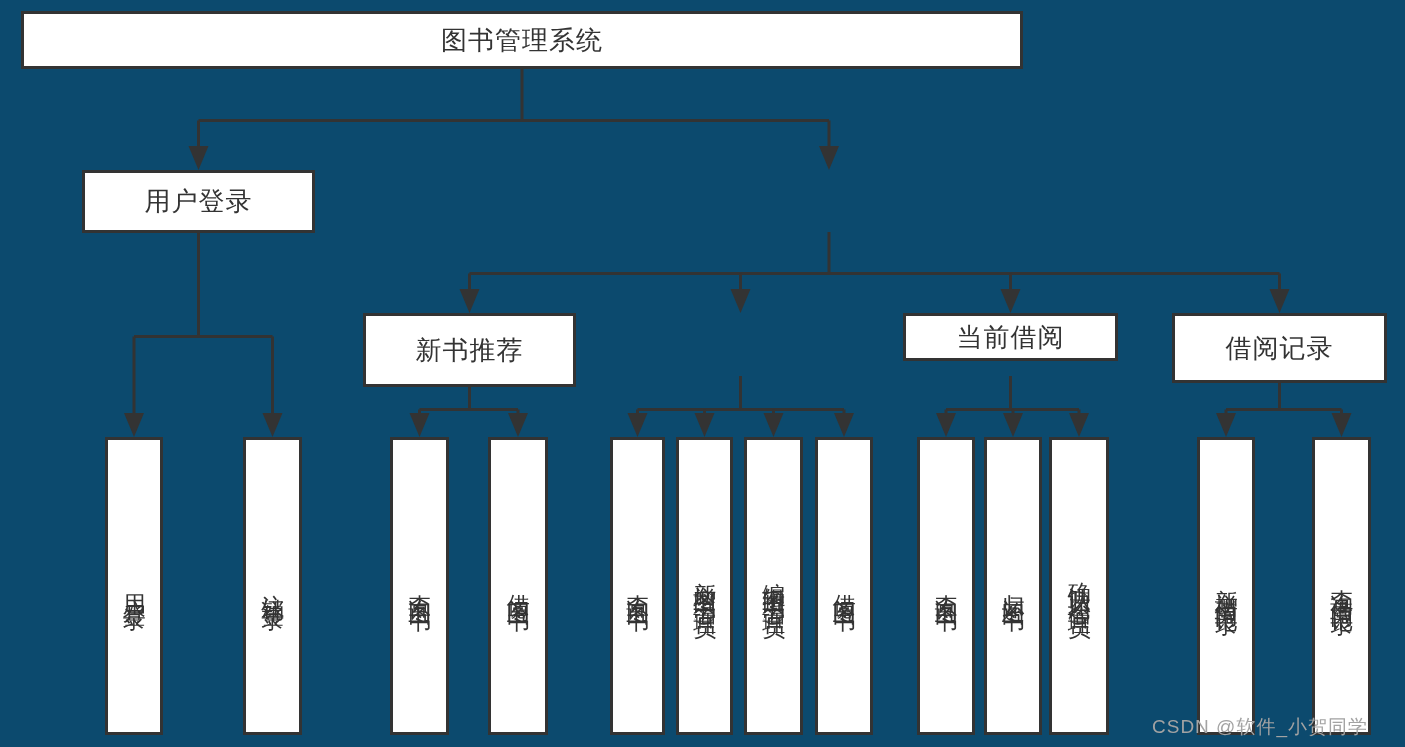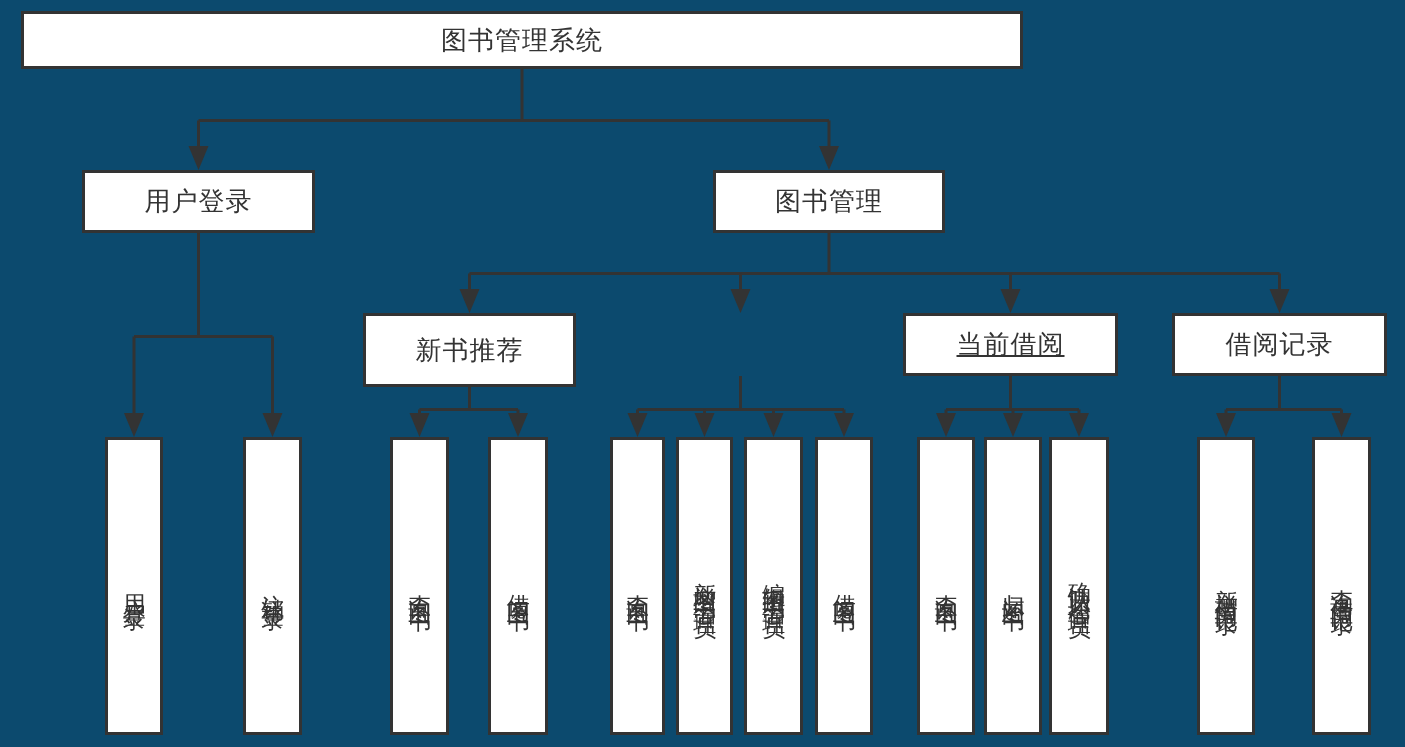--- a/index.html
+++ b/index.html
@@ -153,28 +153,27 @@
       <path d="M1341.5,409.5 V417"></path>
       <polygon points="1216,413 1236,413 1226,437"></polygon>
       <polygon points="1331.5,413 1351.5,413 1341.5,437"></polygon>
     </g>
   </svg>
 
   <div class="box" style="left:21px; top:11px; width:1002px; height:58px;">图书管理系统</div>
 
   <div class="box" style="left:82px; top:170px; width:233px; height:63px;">用户登录</div>
 
-  <div class="box" style="left:713px; top:170px; width:232px; height:63px;">图书管理</div>
 
   <div class="box" style="left:363px; top:313px; width:213px; height:74px;">新书推荐</div>
 
 
-  <div class="box" style="left:903px; top:313px; width:215px; height:63px;text-decoration:underline;">当前借阅</div>
-
-  <div class="box" style="left:1172px; top:313px; width:215px; height:63px;">借阅记录</div>
+  <div class="box" style="left:903px; top:313px; width:215px; height:48px;">当前借阅</div>
+
+  <div class="box" style="left:1172px; top:313px; width:215px; height:70px;">借阅记录</div>
 
   <div class="vbox" style="left:105px; width:58px;">
     <span class="vtext">用户登录</span>
   </div>
   <div class="vbox" style="left:243px; width:59px;">
     <span class="vtext">注销登录</span>
   </div>
 
   <div class="vbox" style="left:390px; width:59px;">
     <span class="vtext">查询图书</span>
@@ -206,14 +205,15 @@
     <span class="vtext">确认归还（管理员）</span>
   </div>
 
   <div class="vbox" style="left:1197px; width:58px;">
     <span class="vtext">新增借阅记录</span>
   </div>
   <div class="vbox" style="left:1312px; width:59px;">
     <span class="vtext">查询借阅记录</span>
   </div>
 
+  <div class="watermark">CSDN @软件_小贺同学</div>
 
 </div>
 
 </body></html>

